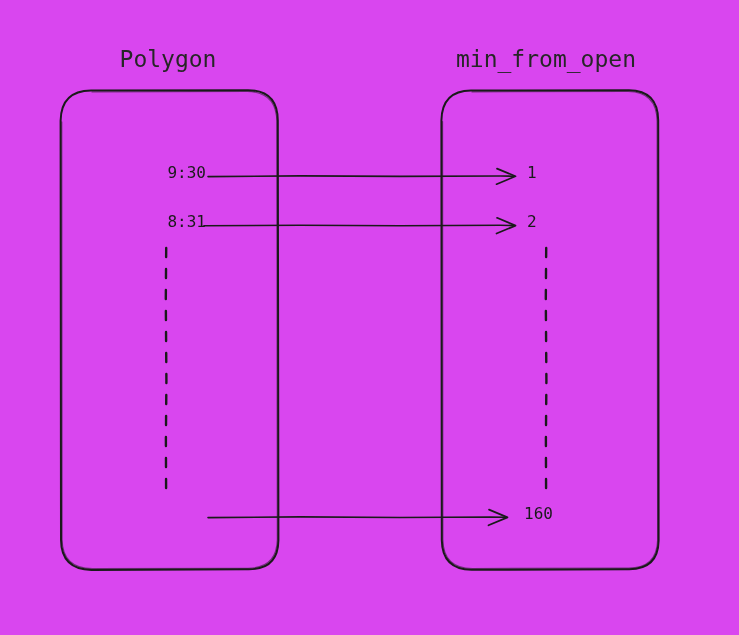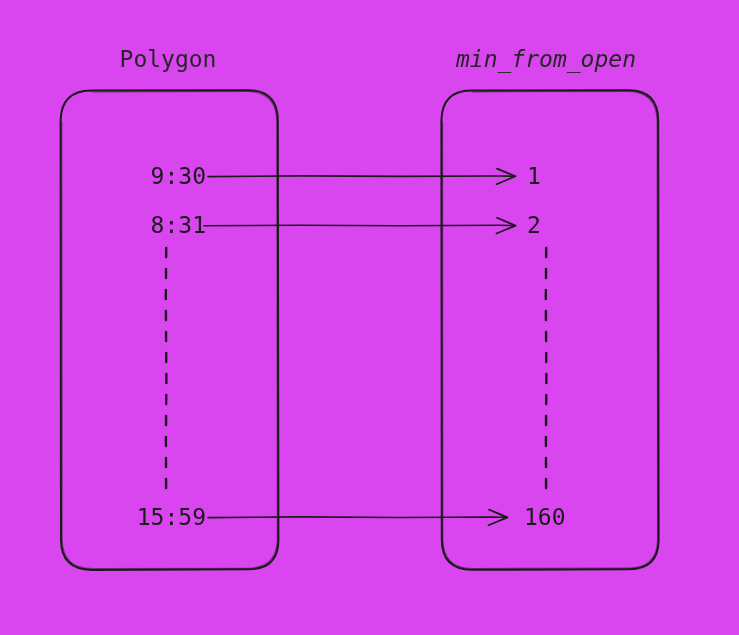--- a/index.html
+++ b/index.html
@@ -38,25 +38,24 @@
   }
   #title-left {
     left: 0px;
     top: 48px;
     width: 336px;
   }
   #title-right {
     left: 380px;
     top: 48px;
     width: 332px;
-    font-style: italic;
   }
   .node-label {
     position: absolute;
-    font-size: 23px;
+    font-size: 16px;
     color: #1a1a1a;
     white-space: nowrap;
     line-height: 1;
   }
   .src-label {
     text-align: right;
     width: 140px;
   }
   #src-0 { left: 66px;  top: 165px; }
   #src-1 { left: 66px;  top: 214px; }
@@ -105,19 +104,18 @@
 
       <path d="M 546.2,248 L 545.8,300 L 546.4,380 L 545.9,440 L 546.1,494" stroke-width="2.4" stroke-dasharray="9 12"></path>
     </g>
   </svg>
 
   <div class="box-title" id="title-left">Polygon</div>
   <div class="box-title" id="title-right">min_from_open</div>
 
   <div class="node-label src-label" id="src-0">9:30</div>
   <div class="node-label src-label" id="src-1">8:31</div>
-  <div class="node-label src-label" id="src-2">15:59</div>
 
   <div class="node-label dst-label" id="dst-0">1</div>
   <div class="node-label dst-label" id="dst-1">2</div>
   <div class="node-label dst-label" id="dst-2">160</div>
 
 </div>
 
 </body></html>

